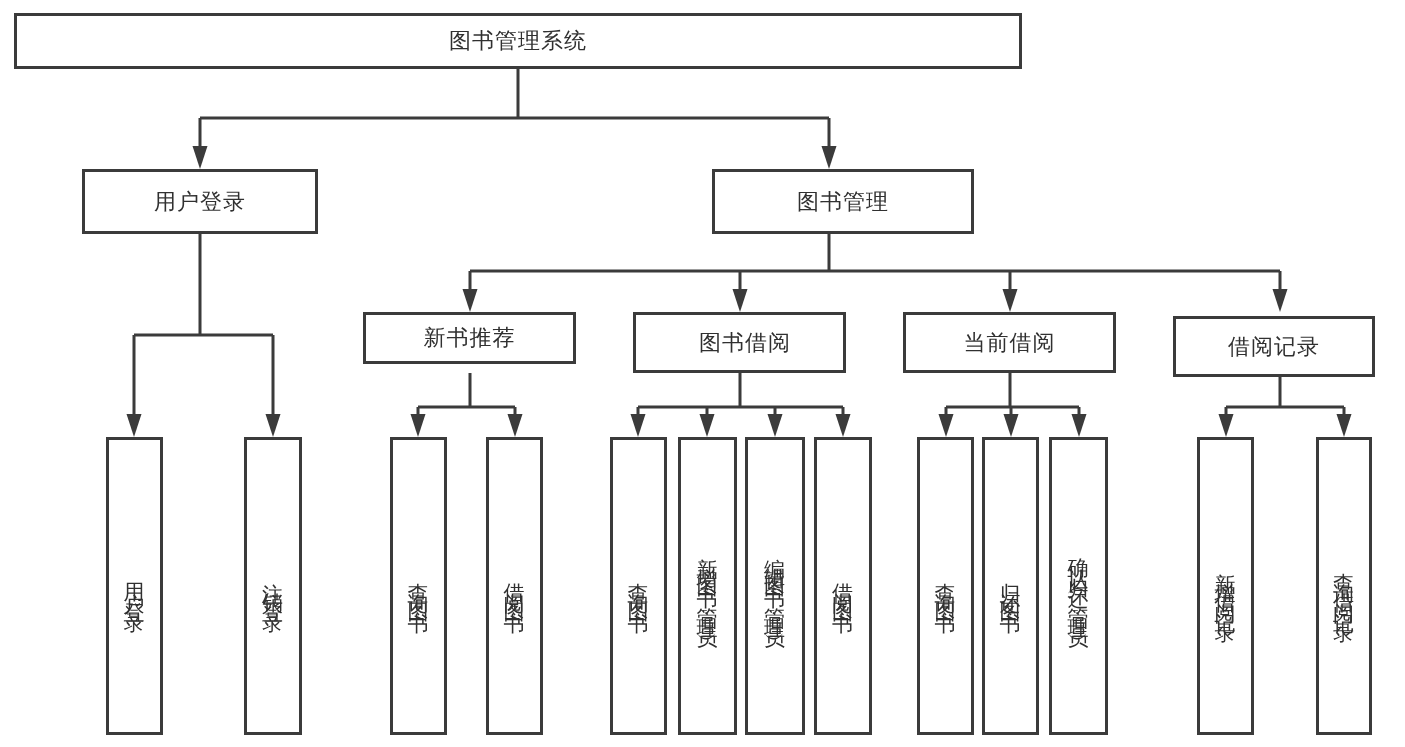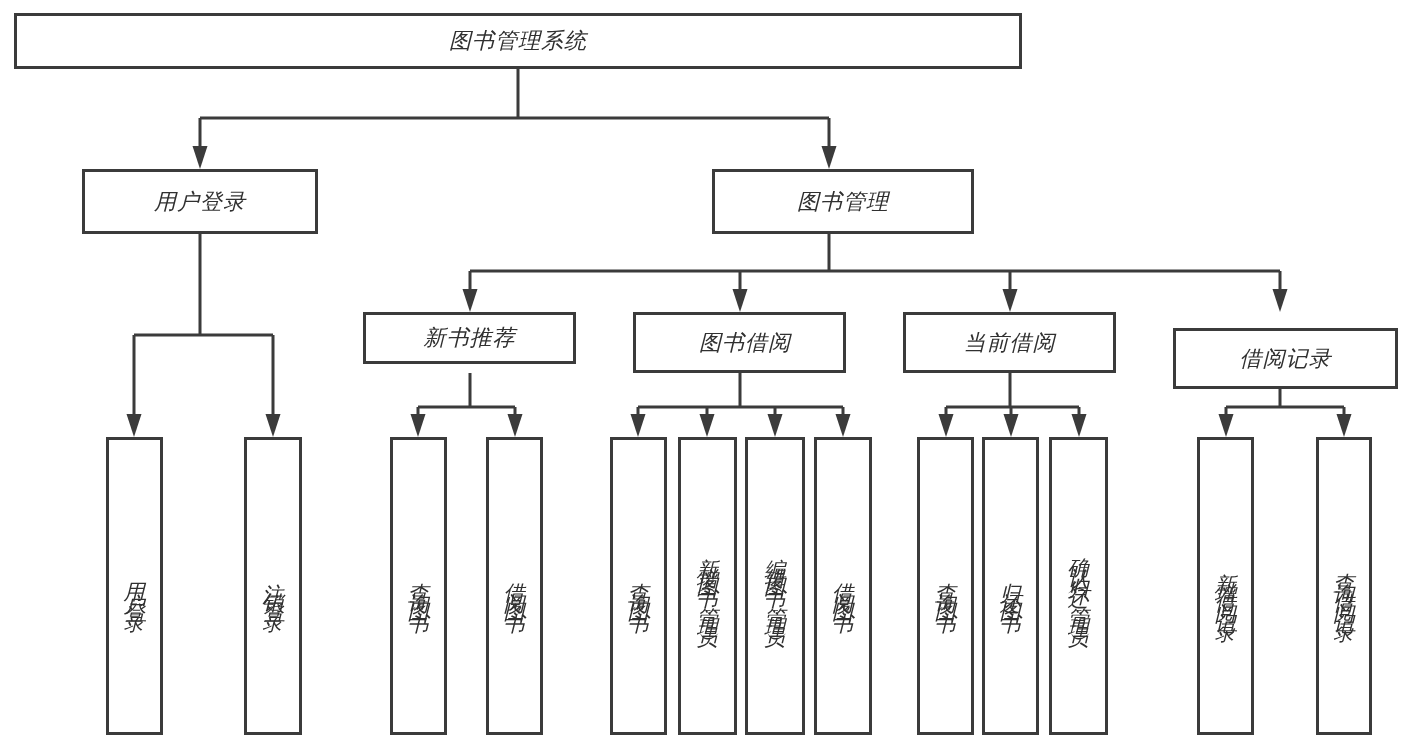--- a/index.html
+++ b/index.html
@@ -28,21 +28,20 @@
 
   .node {
     position: absolute;
     background: #ffffff;
     border: 3px solid #3b3b3b;
     display: flex;
     align-items: center;
     justify-content: center;
     text-align: center;
     color: #303030;
-    font-style: italic;
   }
 
   .node.h { font-size: 22px; letter-spacing: 1px; }
 
   .node.v {
     writing-mode: vertical-rl;
     font-size: 21px;
     letter-spacing: 10px;
     line-height: 1;
     padding: 8px 0;
@@ -113,21 +112,21 @@
 
   <div class="node h" style="left:363px; top:312px; width:213px; height:52px;">
     <span>新书推荐</span>
   </div>
   <div class="node h" style="left:633px; top:312px; width:213px; height:61px;padding-left:11px;">
     <span>图书借阅</span>
   </div>
   <div class="node h" style="left:903px; top:312px; width:213px; height:61px;">
     <span>当前借阅</span>
   </div>
-  <div class="node h" style="left:1173px; top:328px; width:225px; height:61px;">
+  <div class="node h" style="left:1173px; top:316px; width:202px; height:61px;">
     <span>借阅记录</span>
   </div>
 
   <div class="node v" style="left:106px; top:437px; width:57px; height:298px;">
     <span>用户登录</span>
   </div>
   <div class="node v" style="left:244px; top:437px; width:58px; height:298px;">
     <span>注销登录</span>
   </div>
 

